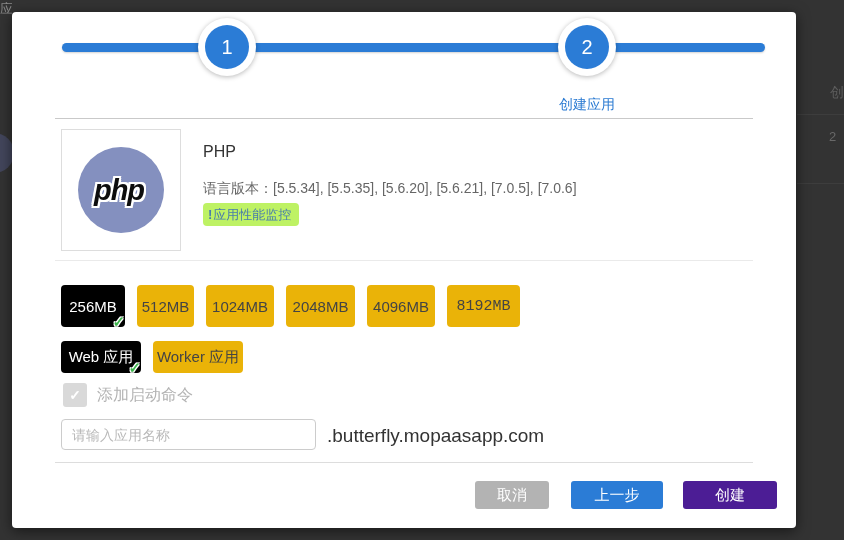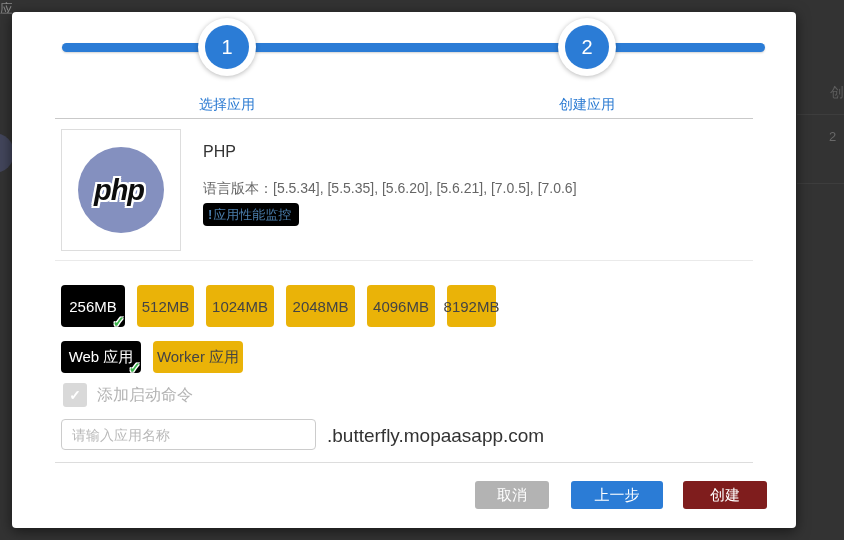--- a/index.html
+++ b/index.html
@@ -41,39 +41,39 @@
     background:#fff; border:1px solid #dddddd; }
   #php-logo { position:absolute; left:16px; top:17px; width:86px; height:86px;
     border-radius:50%; background:#8490bf; display:flex; align-items:center; justify-content:center; }
   #php-logo span { font-style:italic; font-weight:bold; font-size:29px; color:#0d0d0d;
     letter-spacing:-1px; padding-right:4px;
     text-shadow:-2px -2px 0 #fff, 2px -2px 0 #fff, -2px 2px 0 #fff, 2px 2px 0 #fff,
       0 -2px 0 #fff, 0 2px 0 #fff, -2px 0 0 #fff, 2px 0 0 #fff; }
   #app-title { position:absolute; left:191px; top:131px; font-size:16px; color:#333333; }
   #app-versions { position:absolute; left:191px; top:168px; font-size:14px; color:#666666; }
   #apm-badge { position:absolute; left:191px; top:191px; height:23px; line-height:23px;
-    padding:0 8px 0 5px; background:#000000; border-radius:4px; color:#4a7dab; font-size:13px; }
+    padding:0 8px 0 5px; background:#bef264; border-radius:4px; color:#4a7dab; font-size:13px; }
   #apm-badge .bang { font-weight:bold; margin-right:1px; }
 
   
   .opt-row { position:absolute; left:49px; display:flex; gap:12px; }
   #memory-row { top:273px; }
   #type-row   { top:329px; }
   .opt-btn { position:relative; border-radius:4px; background:#eab308; color:#444444;
     font-size:15px; display:flex; align-items:center; justify-content:center;
     cursor:pointer; border:none; }
   #memory-row .opt-btn { height:42px; }
   #type-row   .opt-btn { height:32px; }
   .opt-btn.selected { background:#000000; color:#ffffff; }
   .opt-check { position:absolute; right:0px; bottom:-4px; color:#3db54c;
     font-size:15px; font-weight:bold;
     text-shadow:-1px -1px 0 #fff, 1px -1px 0 #fff, -1px 1px 0 #fff, 1px 1px 0 #fff; }
   #memory-row .opt-btn:nth-child(1){width:64px;} #memory-row .opt-btn:nth-child(2){width:57px;}
   #memory-row .opt-btn:nth-child(3){width:68px;} #memory-row .opt-btn:nth-child(4){width:69px;}
-  #memory-row .opt-btn:nth-child(5){width:68px;} #memory-row .opt-btn:nth-child(6){width:49px;}
+  #memory-row .opt-btn:nth-child(5){width:68px;} #memory-row .opt-btn:nth-child(6){width:73px;font-family:Liberation Mono, monospace;}
   #type-row .opt-btn:nth-child(1){width:80px;} #type-row .opt-btn:nth-child(2){width:90px;}
 
   
   #cmd-row { position:absolute; left:51px; top:371px; display:flex; align-items:center; }
   #cmd-checkbox { width:24px; height:24px; background:#d9d9d9; border-radius:3px;
     display:flex; align-items:center; justify-content:center; color:#ffffff;
     font-size:14px; font-weight:bold; }
   #cmd-label { margin-left:10px; color:#b3b3b3; font-size:16px; }
 
   
@@ -82,42 +82,41 @@
     color:#333; outline:none; font-family:"Liberation Sans", sans-serif; }
   #name-input::placeholder { color:#b9b9b9; }
   #domain-suffix { position:absolute; left:315px; top:409px; font-size:19px;
     color:#333333; line-height:30px; }
 
   
   .ft-btn { position:absolute; top:469px; height:28px; border:none; border-radius:3px;
     color:#ffffff; font-size:15px; cursor:pointer; font-family:"Liberation Sans", sans-serif; }
   #cancel-btn { left:463px; width:74px; background:#b3b3b3; }
   #prev-btn   { left:559px; width:92px; background:#2b7cd6; }
-  #create-btn { left:671px; width:84px; background:#7f1d1d; }
+  #create-btn { left:671px; width:94px; background:#4c1d95; }
 </style>
 </head>
 <body>
 
 <div class="bg-frag" id="bg-left-glyph">应</div>
 <div id="bg-left-circle"></div>
 <div class="bg-frag" id="bg-right-glyph1">创</div>
 <div class="bg-frag" id="bg-right-glyph2">2</div>
 <div class="bg-line" style="top:114px"></div>
 <div class="bg-line" style="top:183px"></div>
 
 <div id="modal">
 
   <div id="step-bar"></div>
   <div class="step-circle" id="step-circle-1">
     <div class="inner">1</div>
   </div>
   <div class="step-circle" id="step-circle-2">
     <div class="inner">2</div>
   </div>
-  <div class="step-label" id="step-label-1">选择应用</div>
   <div class="step-label" id="step-label-2">创建应用</div>
 
   <div class="hr" id="divider-top"></div>
 
   <div id="app-card">
     <div id="php-logo">
       <span>php</span>
     </div>
   </div>
   <div id="app-title">PHP</div>

